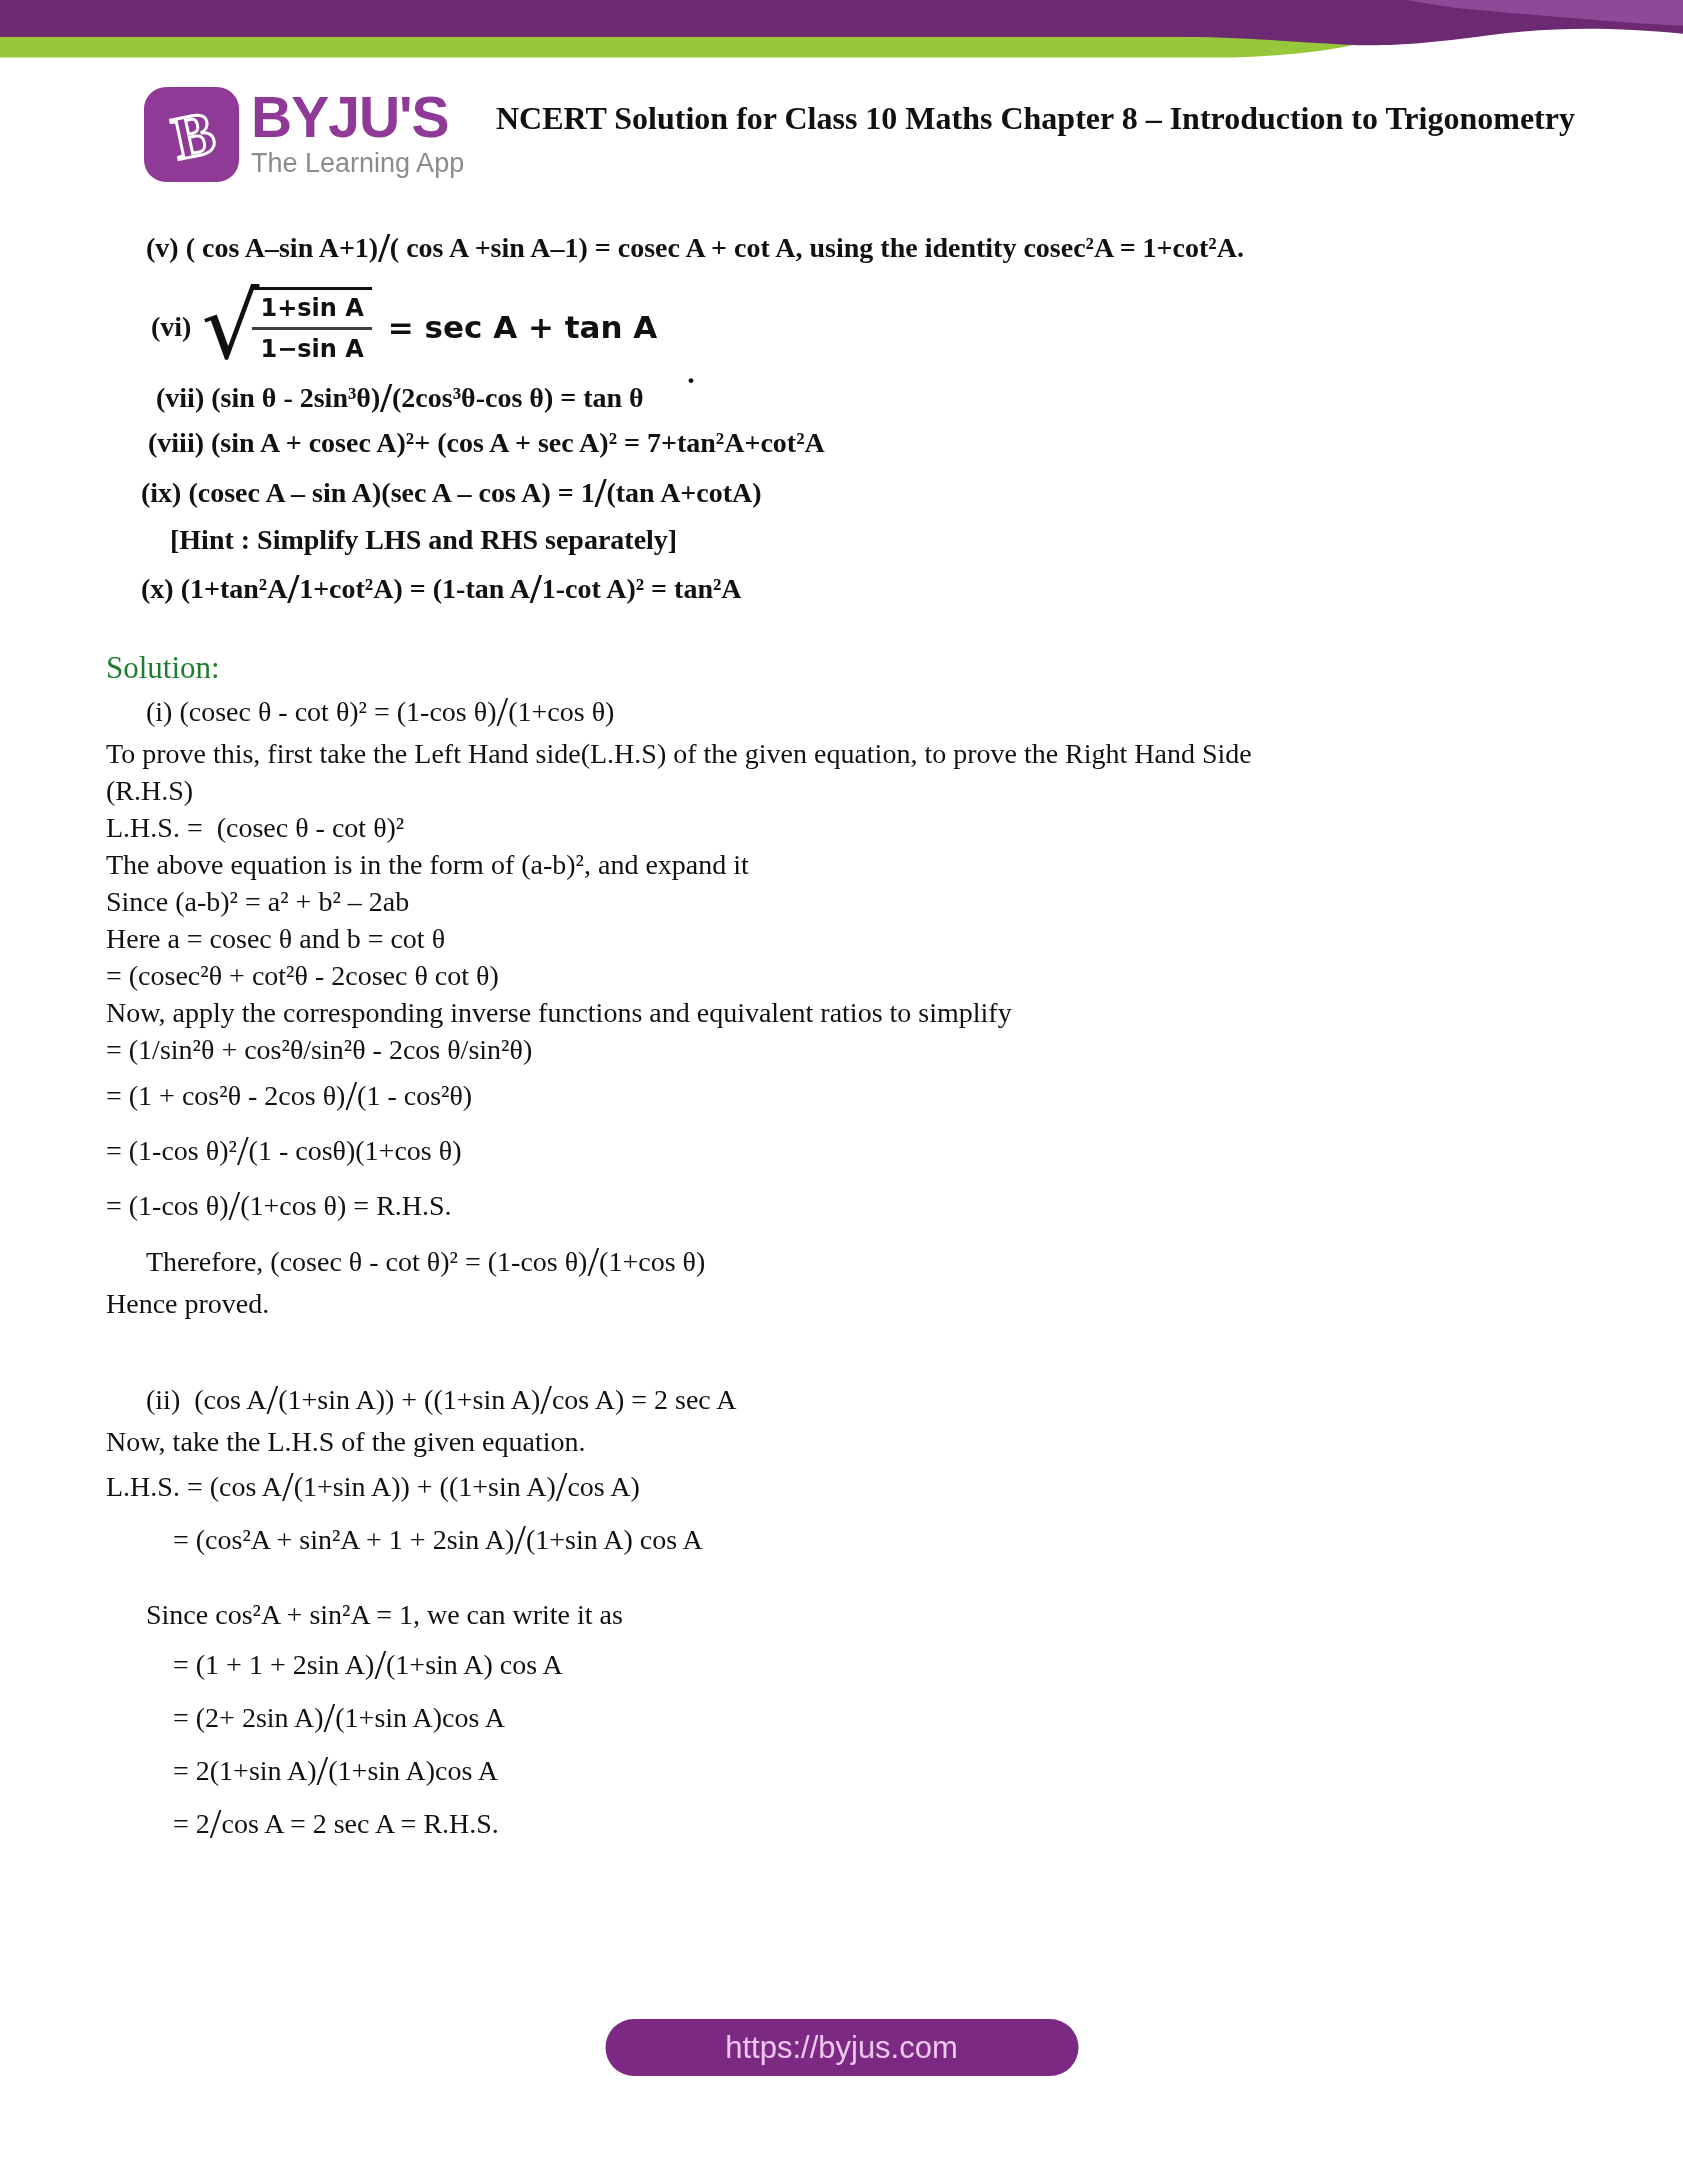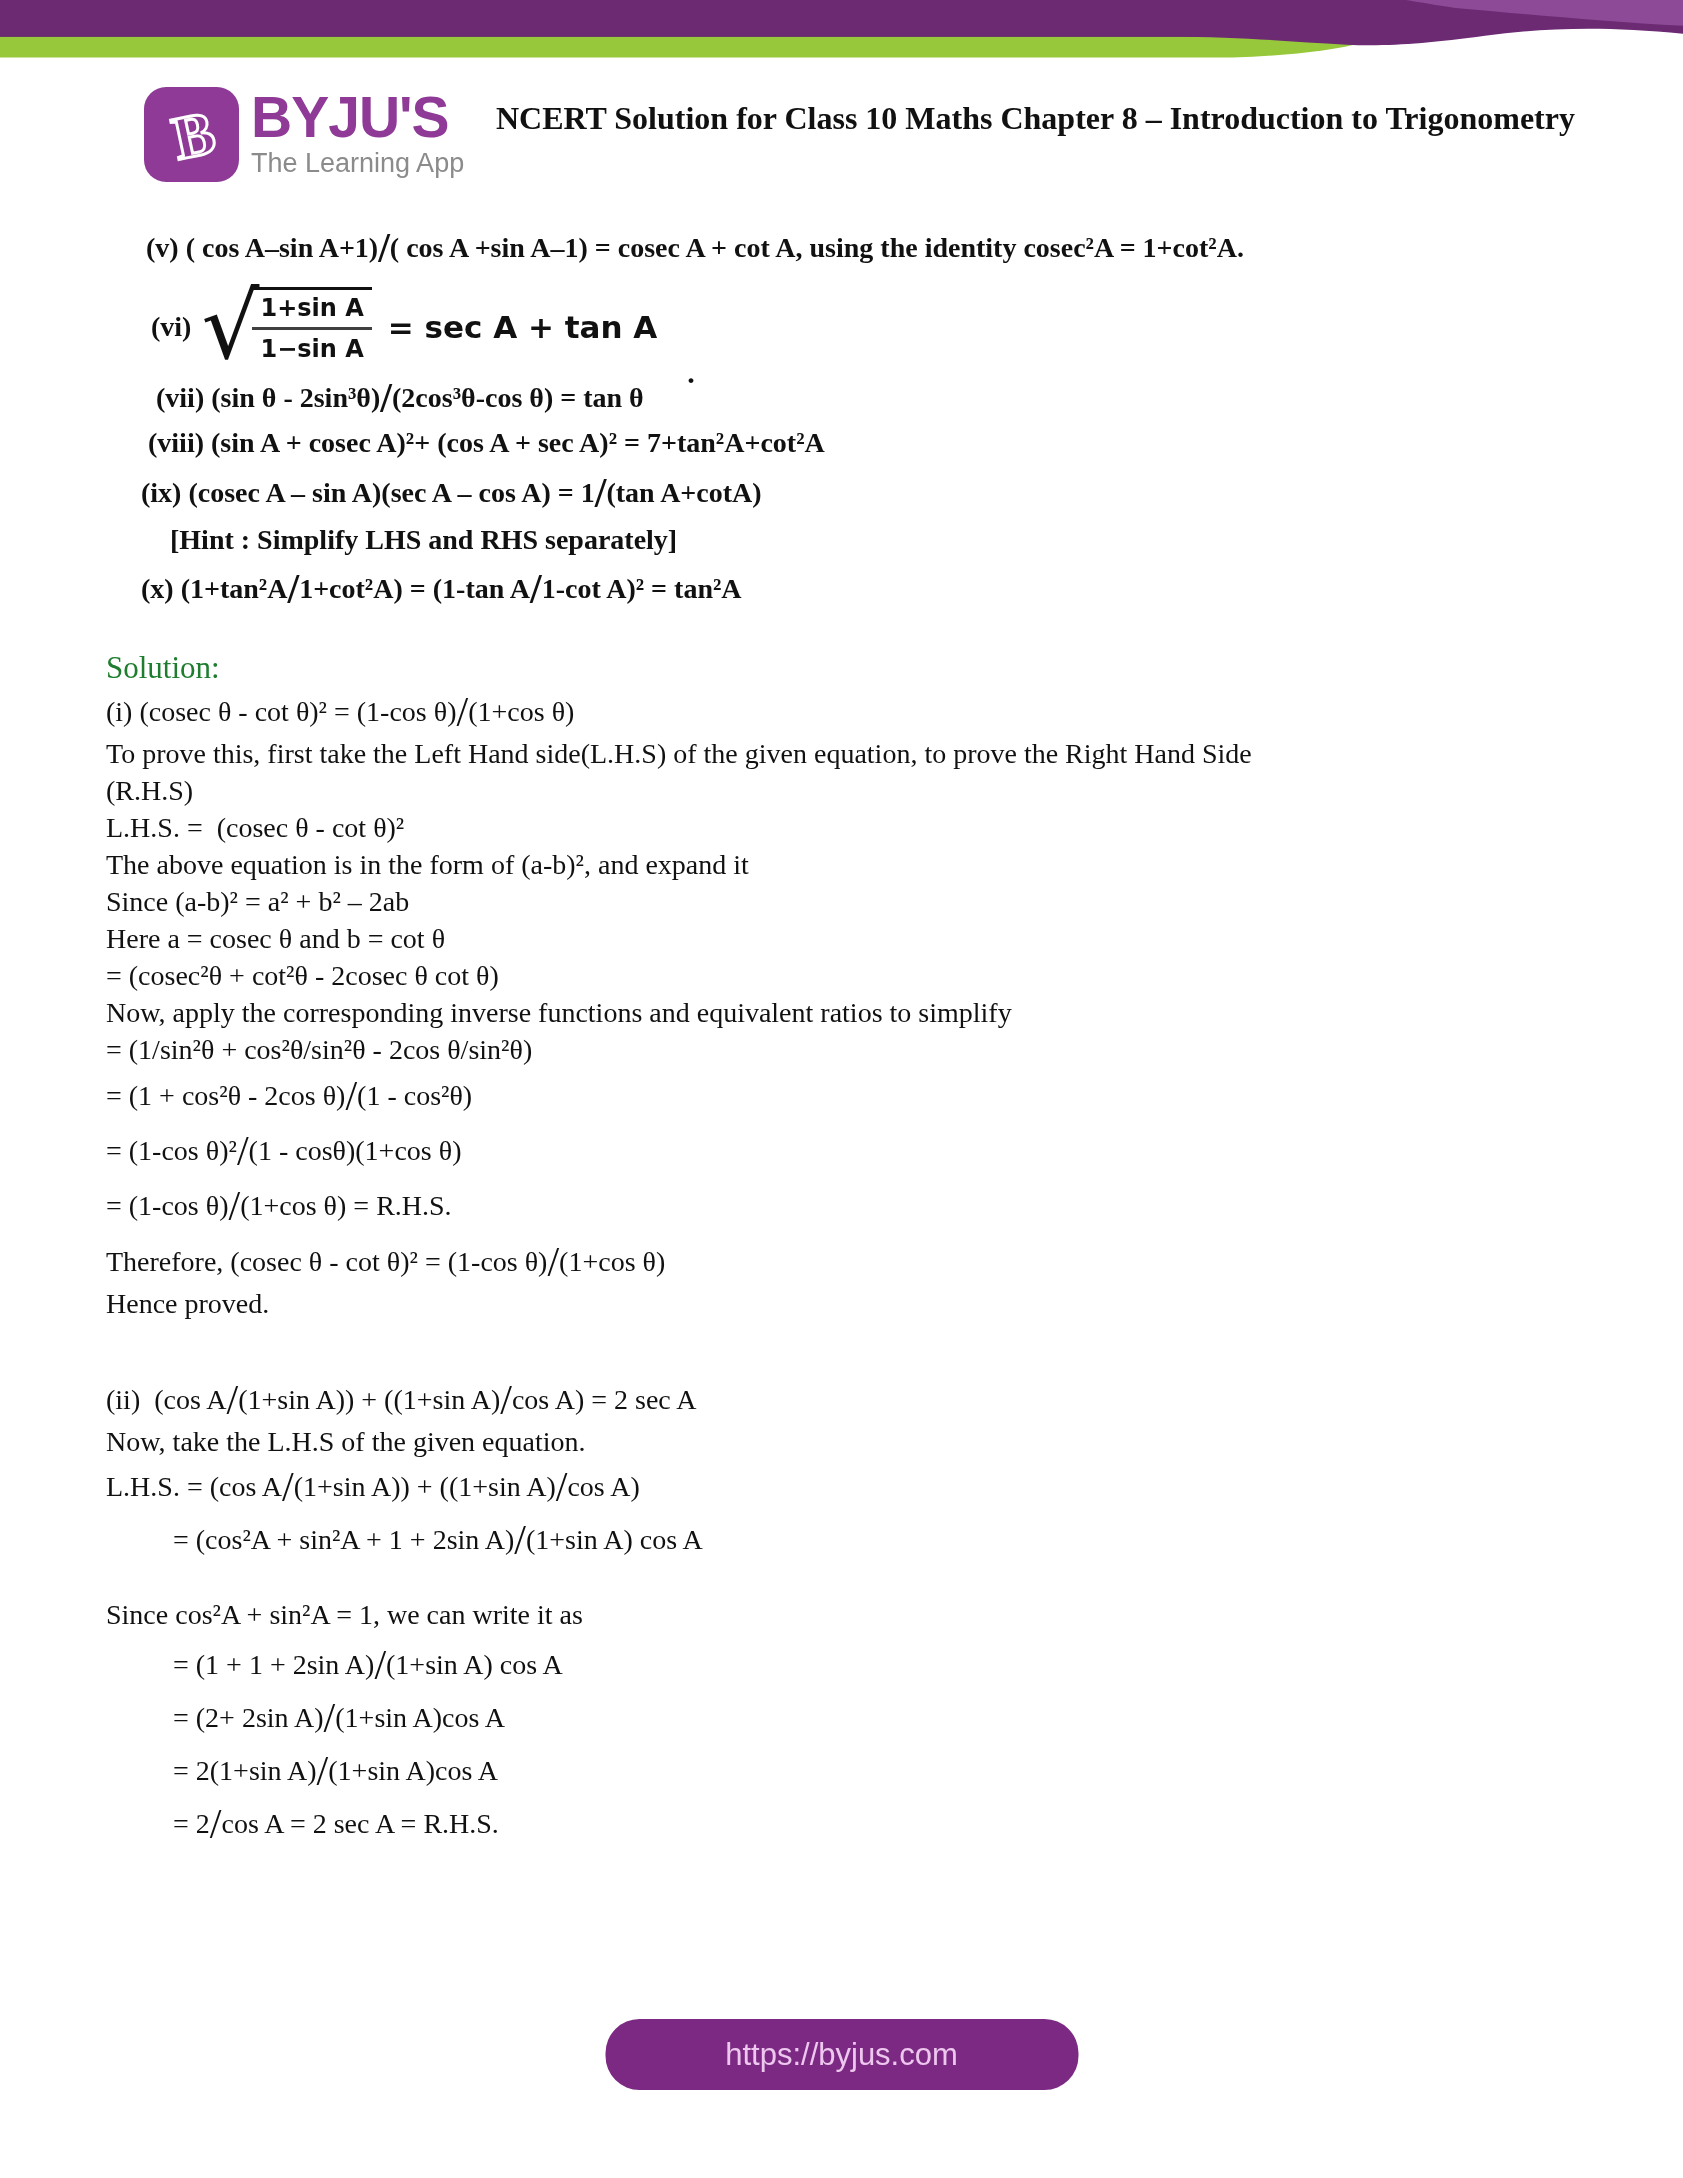--- a/index.html
+++ b/index.html
@@ -26,21 +26,21 @@
   .line{margin:0;white-space:pre-wrap;}
   .q{font-weight:bold;font-size:28px;line-height:44px;}
   .q.pad-v{padding-left:40px;}
   .q.pad-vii{padding-left:50px;line-height:46px;}
   .q.pad-viii{padding-left:42px;}
   .q.pad-ix{padding-left:35px;line-height:55px;}
   .q.pad-hint{padding-left:64px;line-height:40px;}
   .q.pad-x{padding-left:35px;line-height:57px;}
   .s{font-size:28px;line-height:37px;}
   .tall{line-height:55px;}
-  .tall1{line-height:46px;}
+  .tall1{line-height:46px;margin-left:40px;}
   .tall2{line-height:53px;}
   .indent{padding-left:67px;}
   .bigslash{font-size:1.5em;line-height:0;vertical-align:-0.12em;}
   
   .formula-row{display:flex;align-items:center;margin-top:8px;height:97px;}
   .vi-label{font-weight:bold;font-size:28px;padding-left:45px;}
   .sqrt{display:inline-flex;align-items:center;margin-left:10px;}
   .rad-glyph{font-family:"DejaVu Sans",sans-serif;font-size:91px;line-height:0.85;
     font-weight:normal;margin-right:-7px;}
   .frac{display:inline-flex;flex-direction:column;text-align:center;border-top:3px solid #111;
@@ -49,21 +49,21 @@
   .frac .den{padding:4px 8px 2px 8px;}
   .formula-rhs{font-family:"DejaVu Sans",sans-serif;font-weight:bold;font-size:31px;margin-left:16px;}
   .stray-dot{position:absolute;left:315px;top:123px;font-size:30px;font-weight:bold;}
   
   .sol-heading{margin-top:30px;font-size:31px;line-height:42px;color:var(--solution-green,#1e7d2e);}
   .gap-part2{margin-top:55px;}
   .gap-since{margin-top:26px;}
   .gap-therefore{margin-top:6px;}
   
   .footer-pill{position:absolute;top:2019px;left:50%;transform:translateX(-50%);
-    width:473px;height:71px;border-radius:34px;background:var(--footer-bg,#7b2982);
+    width:473px;height:57px;border-radius:34px;background:var(--footer-bg,#7b2982);
     display:flex;align-items:center;justify-content:center;border:none;cursor:pointer;}
   .footer-pill span{font-family:"Liberation Sans",sans-serif;font-size:31px;
     color:var(--footer-text,#eec7ee);}
 </style>
 </head>
 <body>
 
 <svg class="bands" viewBox="0 0 1700 120" preserveAspectRatio="none">
   <path d="M0,36 L1398,36 C1372,48 1310,56 1245,58 L0,58 Z" style="fill:var(--band-green,#97c83c)"></path>
   <rect x="0" y="34.5" width="1240" height="2.5" style="fill:var(--band-separator,#4b1953)" opacity="0.85"></rect>

